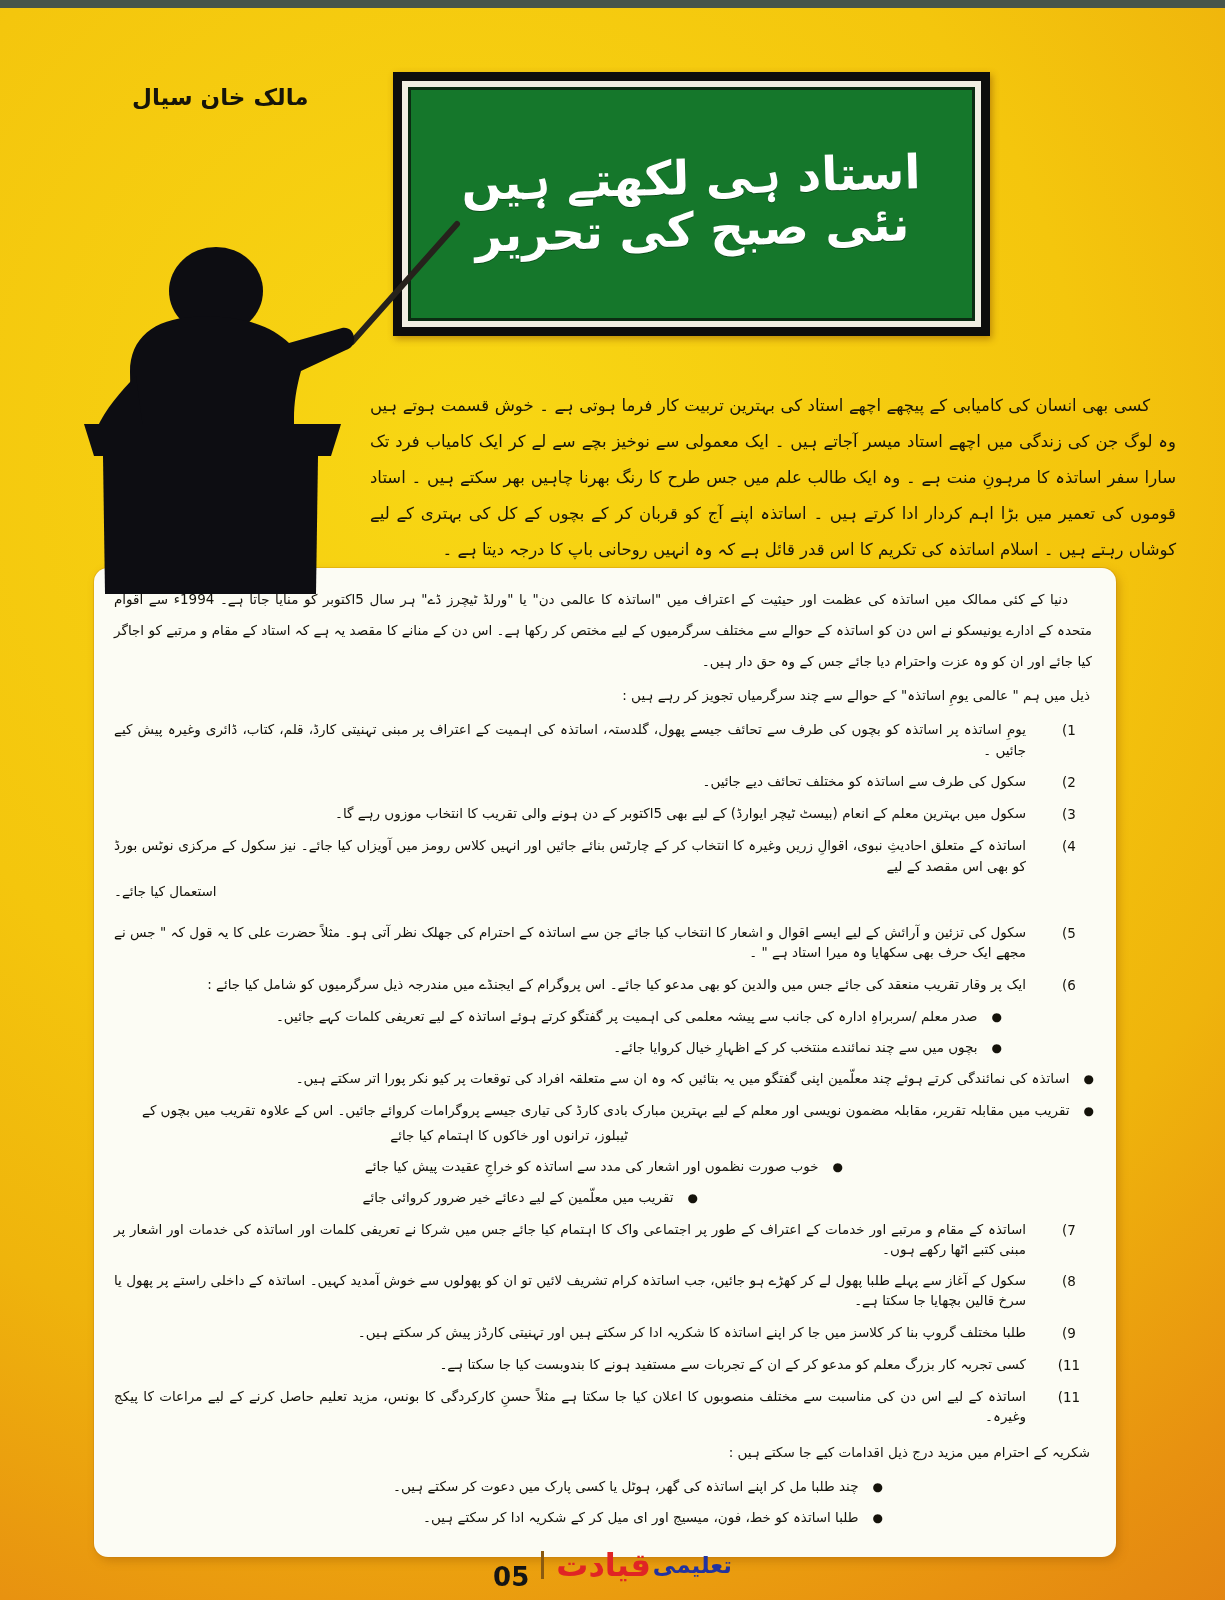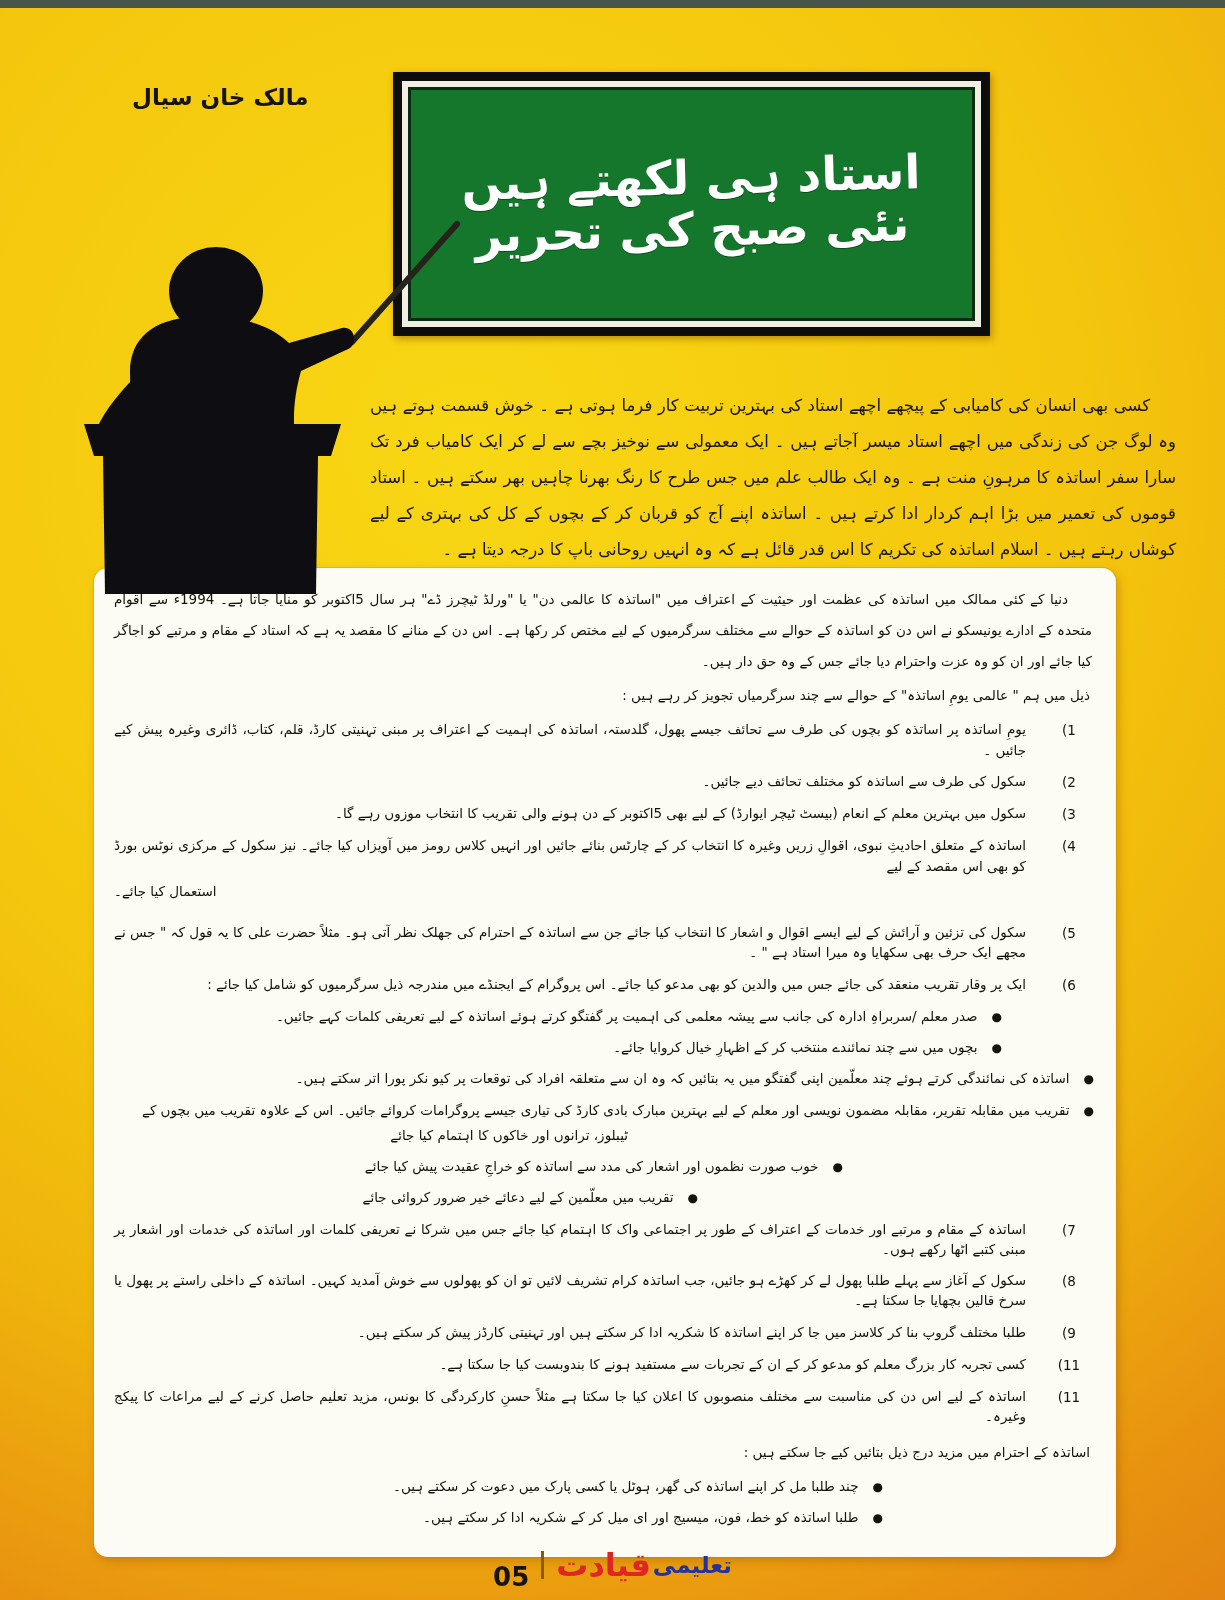--- a/index.html
+++ b/index.html
@@ -160,21 +160,21 @@
     </div>
     <div class="row item">
       <span class="num">(11</span>
       <div class="itxt">کسی تجربہ کار بزرگ معلم کو مدعو کر کے ان کے تجربات سے مستفید ہونے کا بندوبست کیا جا سکتا ہے۔</div>
     </div>
     <div class="row item">
       <span class="num">(11</span>
       <div class="itxt">اساتذہ کے لیے اس دن کی مناسبت سے مختلف منصوبوں کا اعلان کیا جا سکتا ہے مثلاً حسنِ کارکردگی کا بونس، مزید تعلیم حاصل کرنے کے لیے مراعات کا پیکج وغیرہ۔</div>
     </div>
 
-    <div class="listintro">اساتذہ کے احترام میں مزید درج ذیل بتائیں کیے جا سکتے ہیں :</div>
+    <div class="listintro">شکریہ کے احترام میں مزید درج ذیل اقدامات کیے جا سکتے ہیں :</div>
 
     <div class="row bullet mb">
       <span class="dot">●</span>
       <div class="btxt">چند طلبا مل کر اپنے اساتذہ کی گھر، ہوٹل یا کسی پارک میں دعوت کر سکتے ہیں۔</div>
     </div>
     <div class="row bullet mb">
       <span class="dot">●</span>
       <div class="btxt">طلبا اساتذہ کو خط، فون، میسیج اور ای میل کر کے شکریہ ادا کر سکتے ہیں۔</div>
     </div>
   </div>

